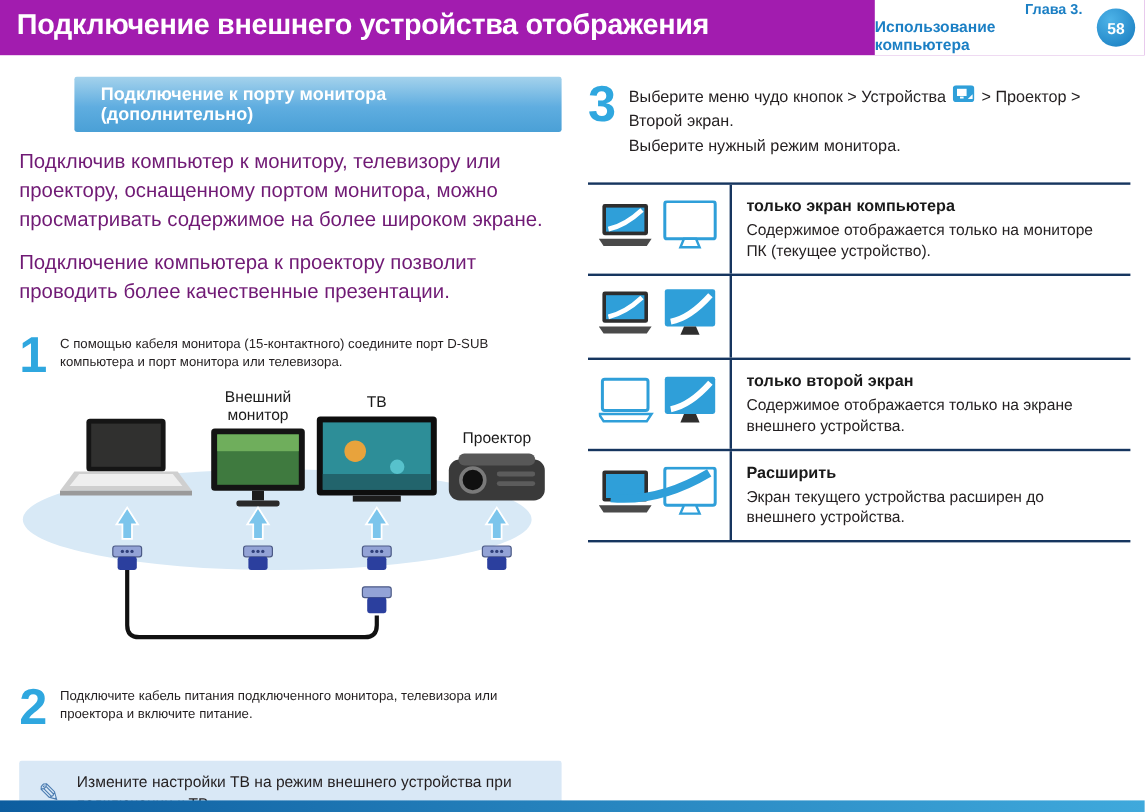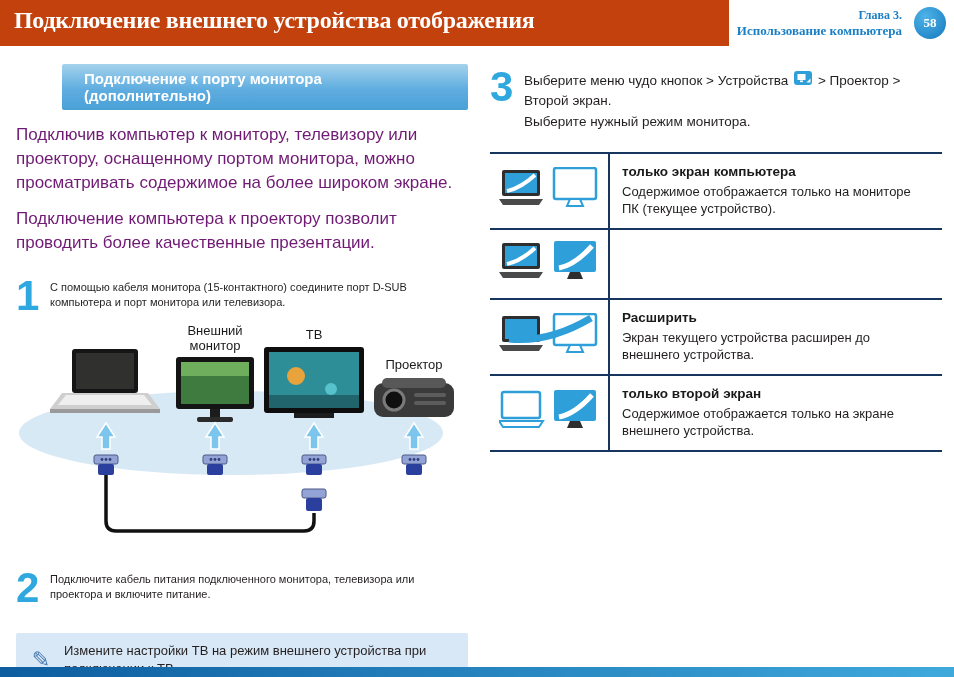--- a/index.html
+++ b/index.html
@@ -6,21 +6,21 @@
   html,body { width:954px; height:677px; }
   body {
     font-family:"Liberation Sans", sans-serif;
     background:#ffffff;
     position:relative;
     overflow:hidden;
     color:#1a1a1a;
   }
 
   
-  .header { position:absolute; top:0; left:0; width:954px; height:46px; background:#c2410c;font-family:Liberation Serif, serif; }
+  .header { position:absolute; top:0; left:0; width:954px; height:46px; background:#a21caf; }
   .header-title {
     position:absolute; left:14px; top:7px;
     color:#fff; font-size:24px; font-weight:bold; letter-spacing:-0.3px;
   }
   .chapter-panel {
     position:absolute; right:0; top:0; width:225px; height:46px; background:#fff;
     display:flex; flex-direction:column; justify-content:center; align-items:flex-end;
     padding-right:52px;
   }
   .chapter-line1 { color:#1b7fc4; font-size:12px; font-weight:bold; }
@@ -264,53 +264,53 @@
             <path d="M71 32 h10 l3 7 h-16 z" fill="#2e2e2e"></path>
           </g>
         </svg>
       </div>
     </div>
 
     <div class="mode-row">
       <div class="mode-icon-cell">
         <svg width="100" height="48" viewBox="0 0 100 48">
           <g>
+            <rect x="3" y="3" width="38" height="26" rx="2" fill="#fff" stroke="#2f9fd9" stroke-width="2.5"></rect>
+            <path d="M0 32 h44 l-4 6 h-36 z" fill="#fff" stroke="#2f9fd9" stroke-width="2"></path>
+          </g>
+          <g>
+            <rect x="55" y="1" width="42" height="31" rx="2" fill="#2f9fd9"></rect>
+            <path d="M60 28 Q76 25 93 6" stroke="#fff" stroke-width="5" fill="none"></path>
+            <path d="M71 32 h10 l3 7 h-16 z" fill="#2e2e2e"></path>
+          </g>
+        </svg>
+      </div>
+      <div class="mode-text-cell">
+        <div class="mode-title">только второй экран</div>
+        <div class="mode-desc">Содержимое отображается только на экране внешнего устройства.</div>
+      </div>
+    </div>
+
+    <div class="mode-row">
+      <div class="mode-icon-cell">
+        <svg width="100" height="48" viewBox="0 0 100 48">
+          <g>
             <rect x="3" y="3" width="38" height="26" rx="2" fill="#2e2e2e"></rect>
             <rect x="6" y="6" width="32" height="20" fill="#2f9fd9"></rect>
             <path d="M0 32 h44 l-4 6 h-36 z" fill="#4a4a4a"></path>
           </g>
           <g>
             <rect x="55" y="1" width="42" height="31" rx="2" fill="#fff" stroke="#2f9fd9" stroke-width="2.5"></rect>
             <path d="M10 26 Q50 30 92 5" stroke="#2f9fd9" stroke-width="7" fill="none"></path>
             <path d="M71 32 h10 l3 7 h-16 z" fill="#fff" stroke="#2f9fd9" stroke-width="2"></path>
           </g>
         </svg>
       </div>
       <div class="mode-text-cell">
         <div class="mode-title">Расширить</div>
         <div class="mode-desc">Экран текущего устройства расширен до внешнего устройства.</div>
       </div>
     </div>
 
-    <div class="mode-row">
-      <div class="mode-icon-cell">
-        <svg width="100" height="48" viewBox="0 0 100 48">
-          <g>
-            <rect x="3" y="3" width="38" height="26" rx="2" fill="#fff" stroke="#2f9fd9" stroke-width="2.5"></rect>
-            <path d="M0 32 h44 l-4 6 h-36 z" fill="#fff" stroke="#2f9fd9" stroke-width="2"></path>
-          </g>
-          <g>
-            <rect x="55" y="1" width="42" height="31" rx="2" fill="#2f9fd9"></rect>
-            <path d="M60 28 Q76 25 93 6" stroke="#fff" stroke-width="5" fill="none"></path>
-            <path d="M71 32 h10 l3 7 h-16 z" fill="#2e2e2e"></path>
-          </g>
-        </svg>
-      </div>
-      <div class="mode-text-cell">
-        <div class="mode-title">только второй экран</div>
-        <div class="mode-desc">Содержимое отображается только на экране внешнего устройства.</div>
-      </div>
-    </div>
-
   </div>
 </div>
 
 <div class="bottom-bar"></div>
 
 </body></html>

